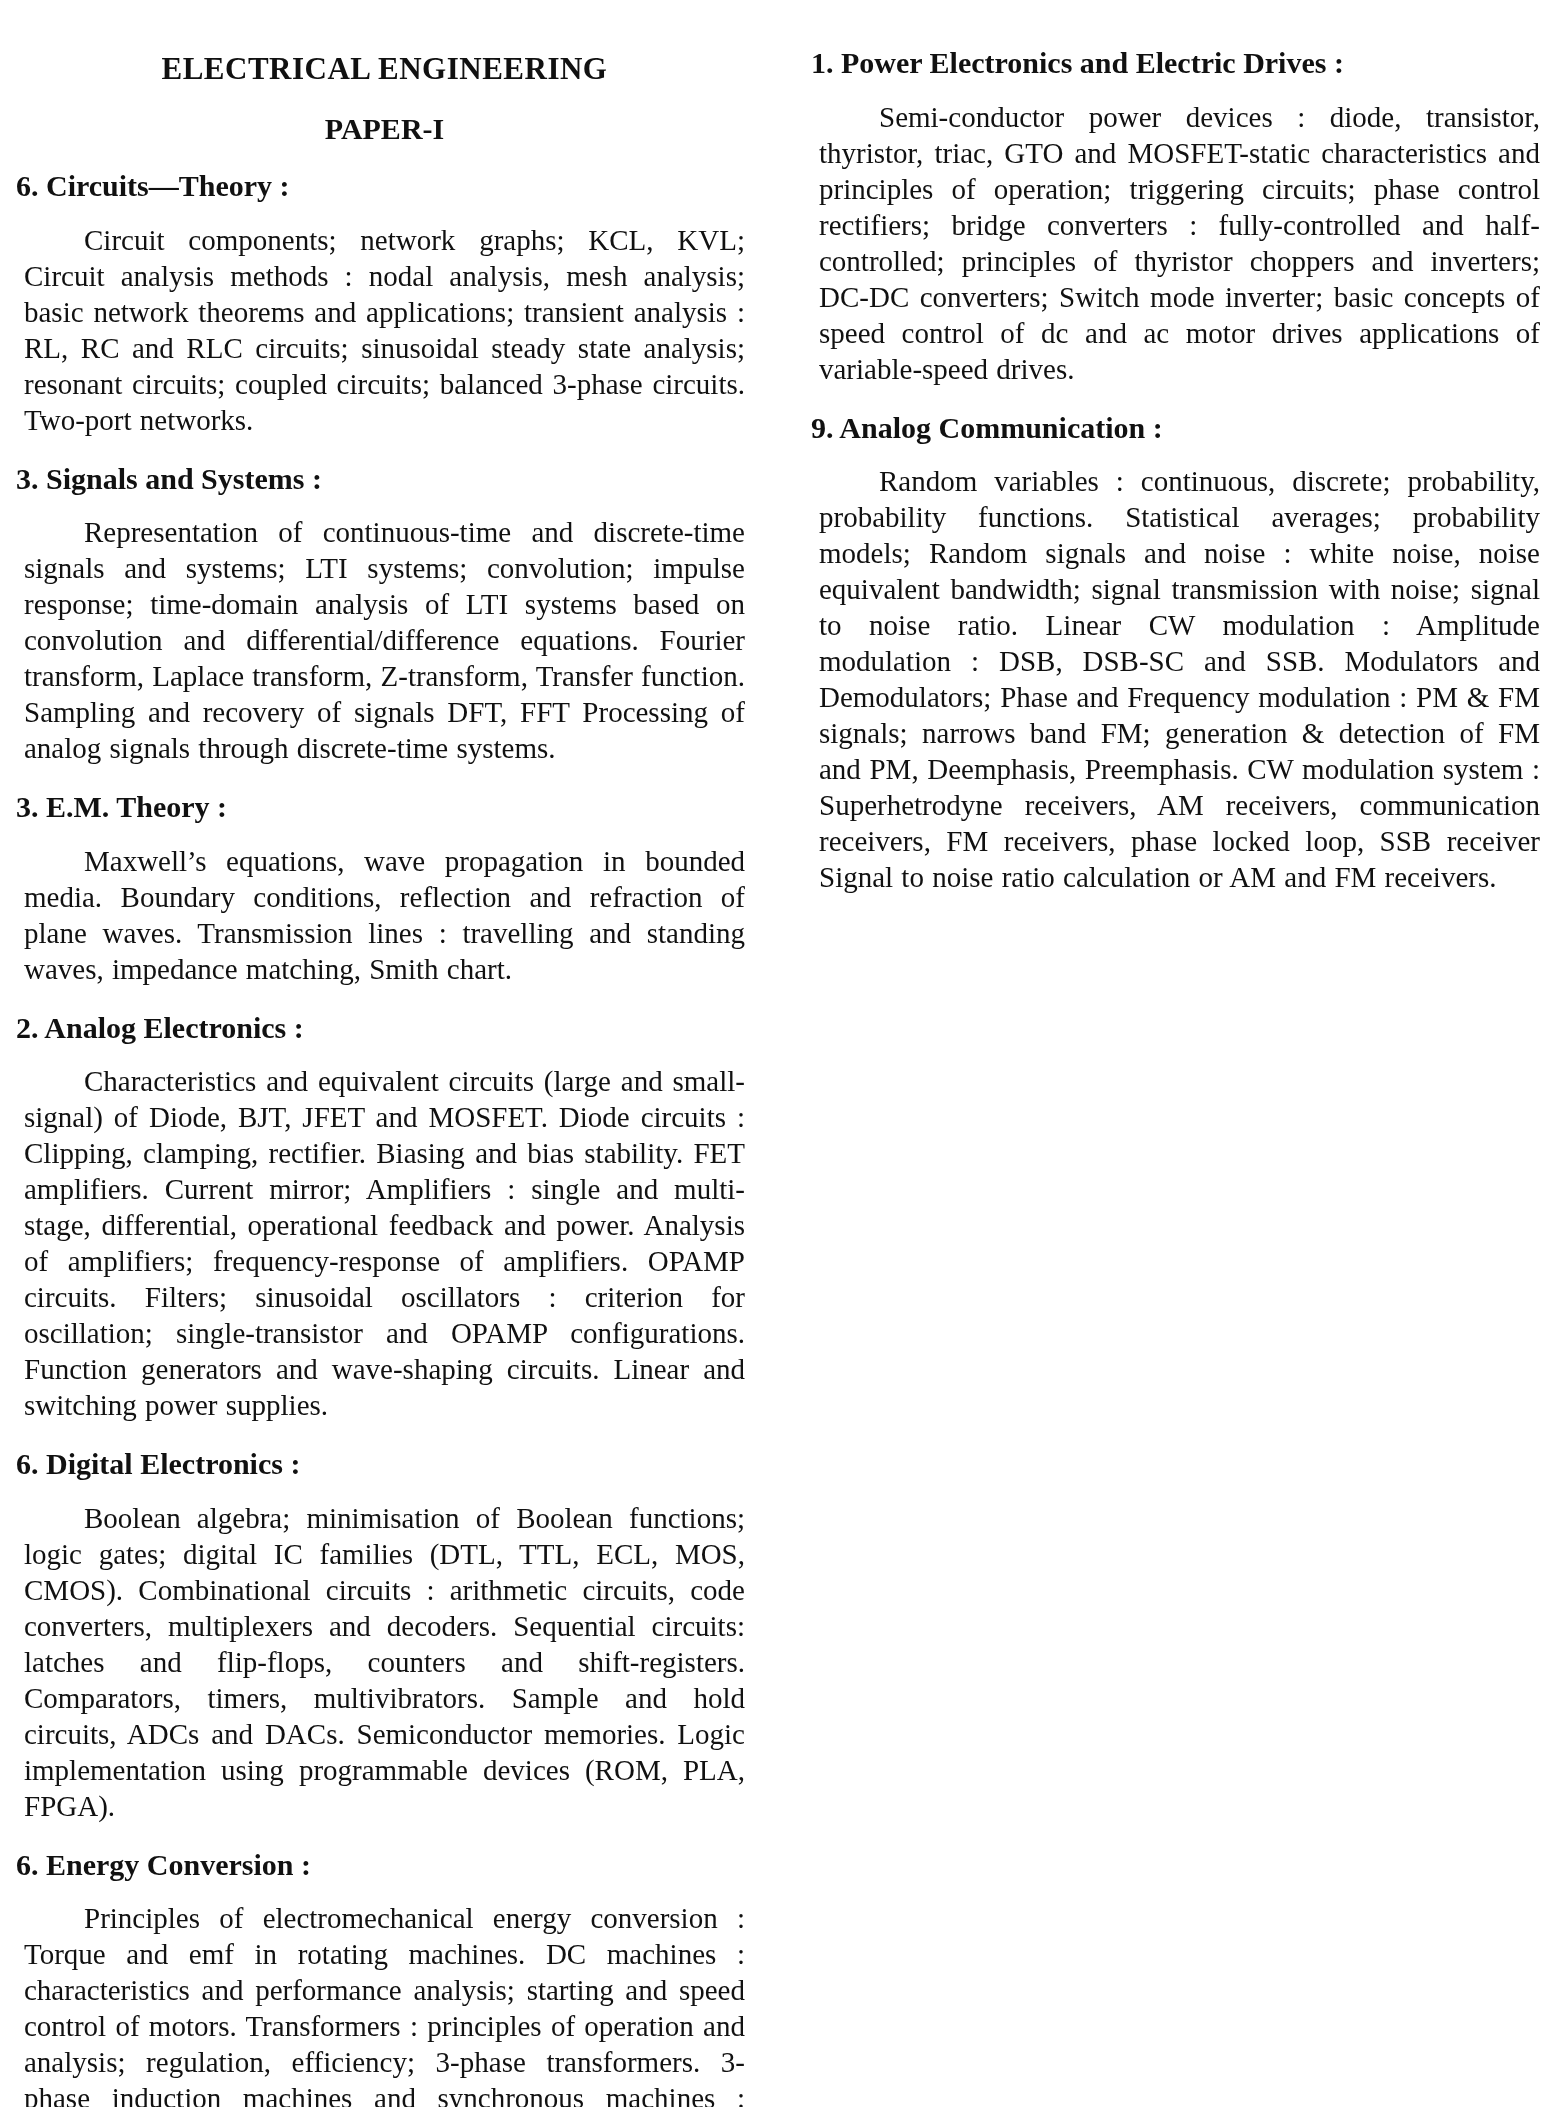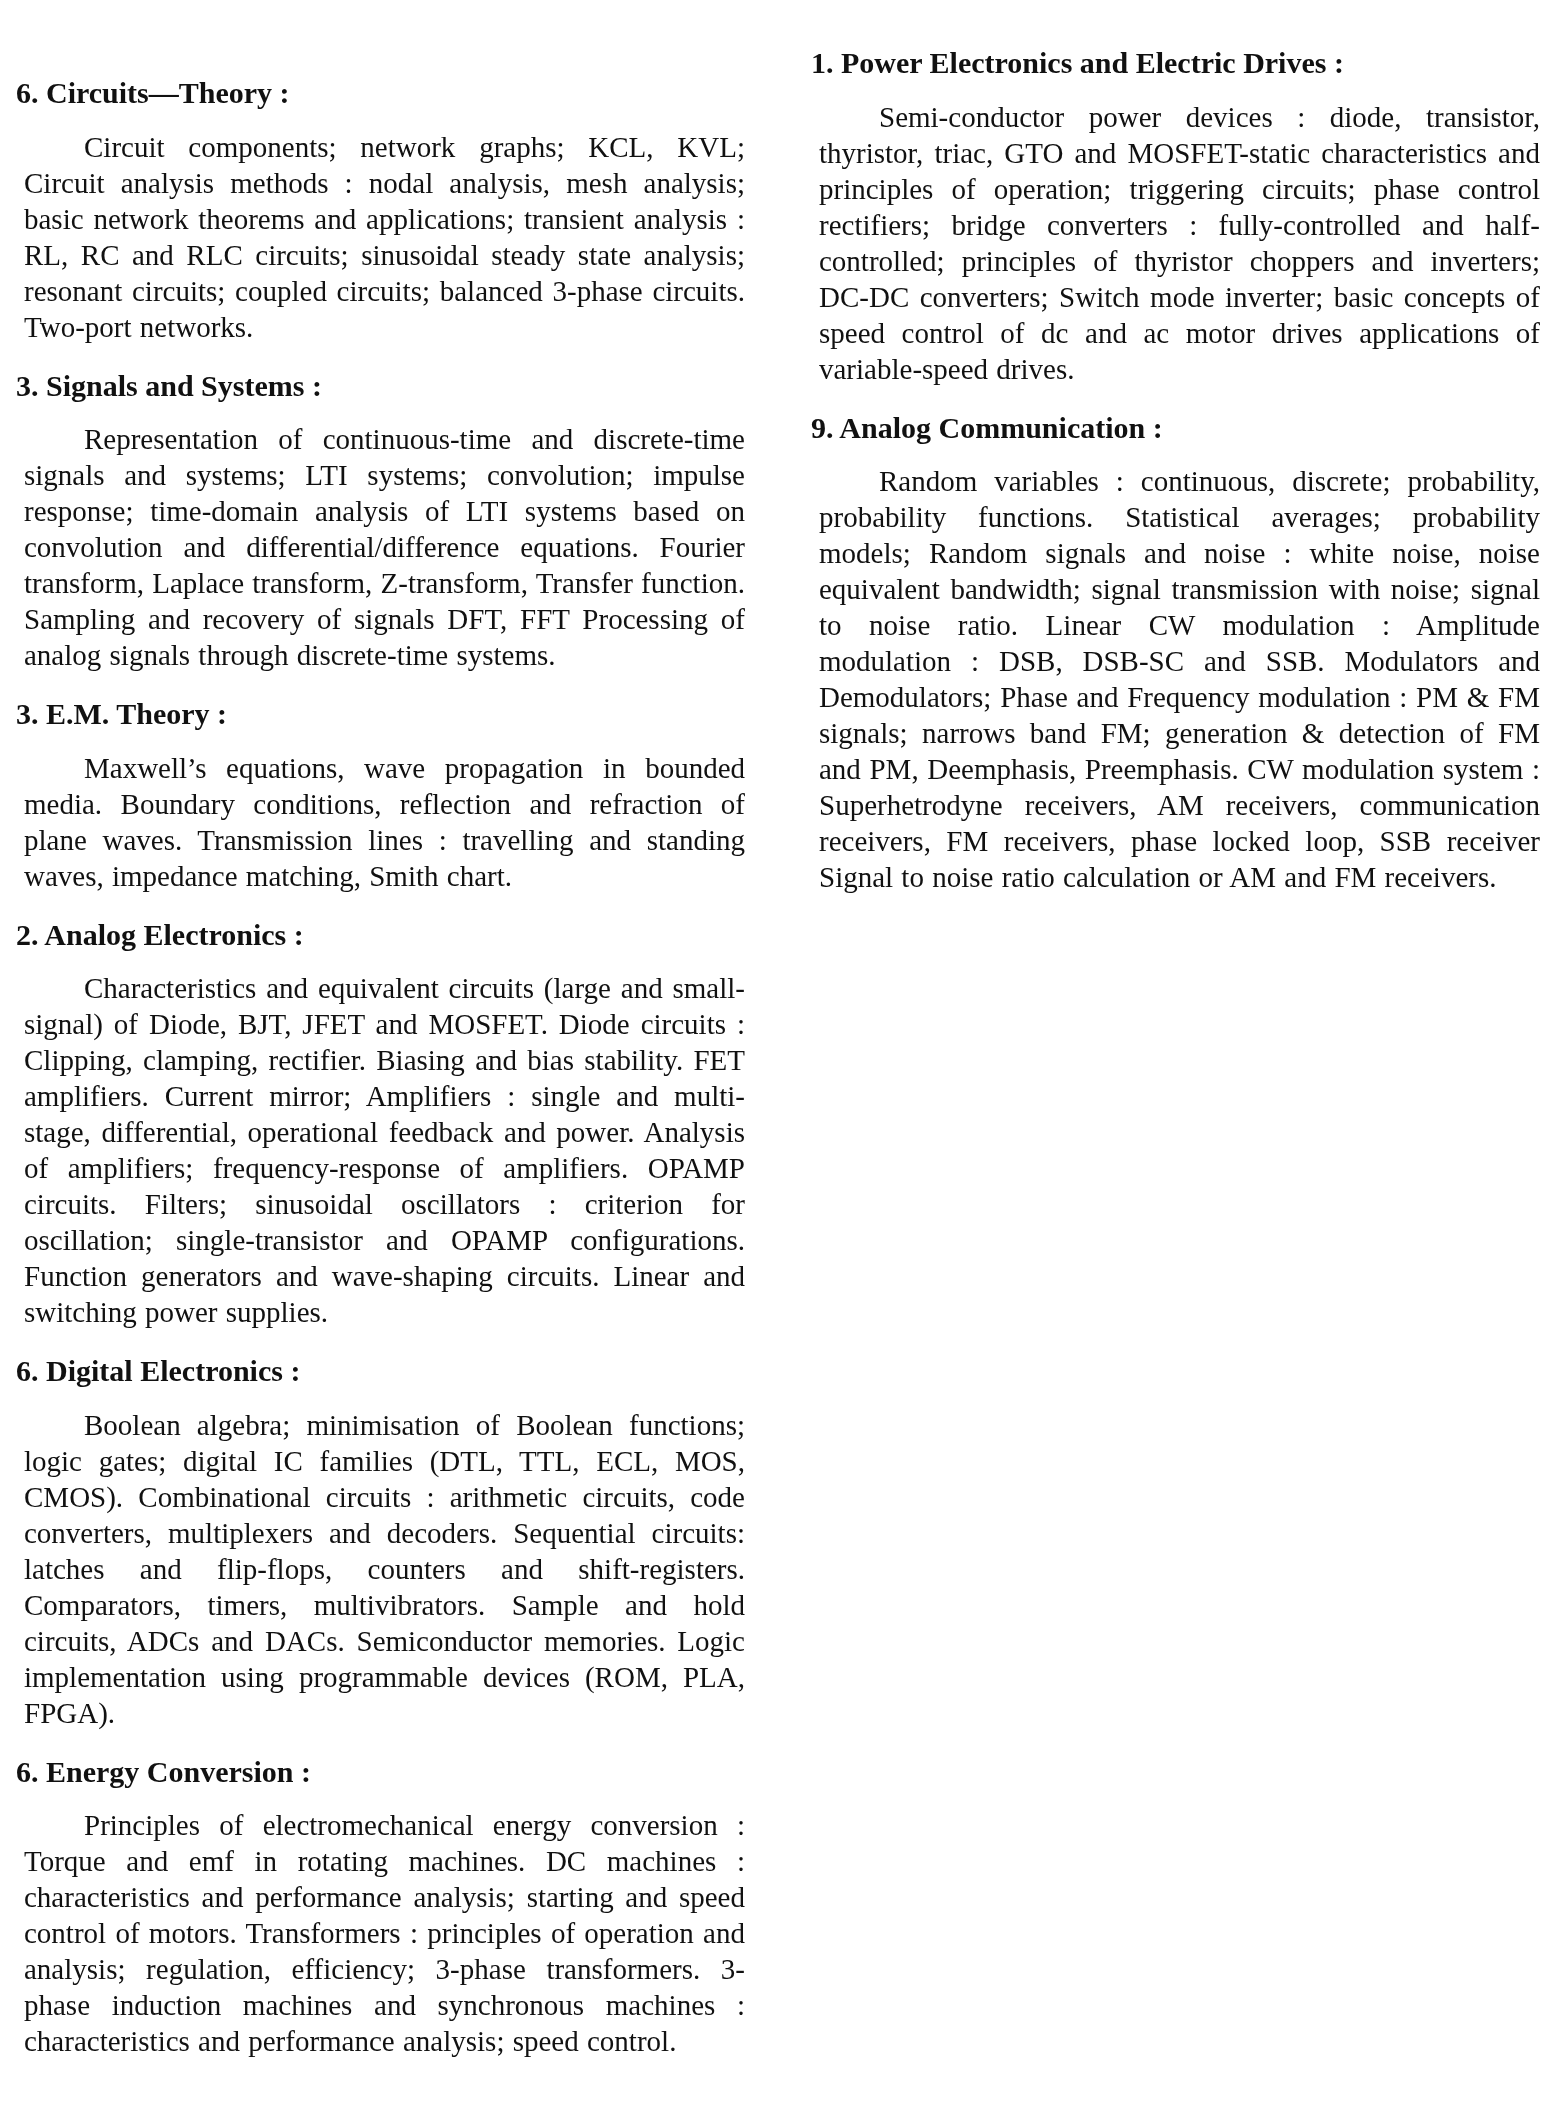--- a/index.html
+++ b/index.html
@@ -60,20 +60,22 @@
     word-spacing: 1px;
   }
 </style>
 </head>
 <body>
 
 <div class="page">
   <div class="columns">
 
     <div class="col">
+      <h1 class="doc-title">ELECTRICAL ENGINEERING</h1>
+      <div class="doc-subtitle">PAPER-I</div>
 
       <div class="section">
         <h2>6. Circuits—Theory :</h2>
         <p>Circuit components; network graphs; KCL, KVL; Circuit analysis methods : nodal analysis, mesh analysis; basic network theorems and applications; transient analysis : RL, RC and RLC circuits; sinusoidal steady state analysis; resonant circuits; coupled circuits; balanced 3-phase circuits. Two-port networks.</p>
       </div>
 
       <div class="section">
         <h2>3. Signals and Systems :</h2>
         <p>Representation of continuous-time and discrete-time signals and systems; LTI systems; convolution; impulse response; time-domain analysis of LTI systems based on convolution and differential/difference equations. Fourier transform, Laplace transform, Z-transform, Transfer function. Sampling and recovery of signals DFT, FFT Processing of analog signals through discrete-time systems.</p>
       </div>

